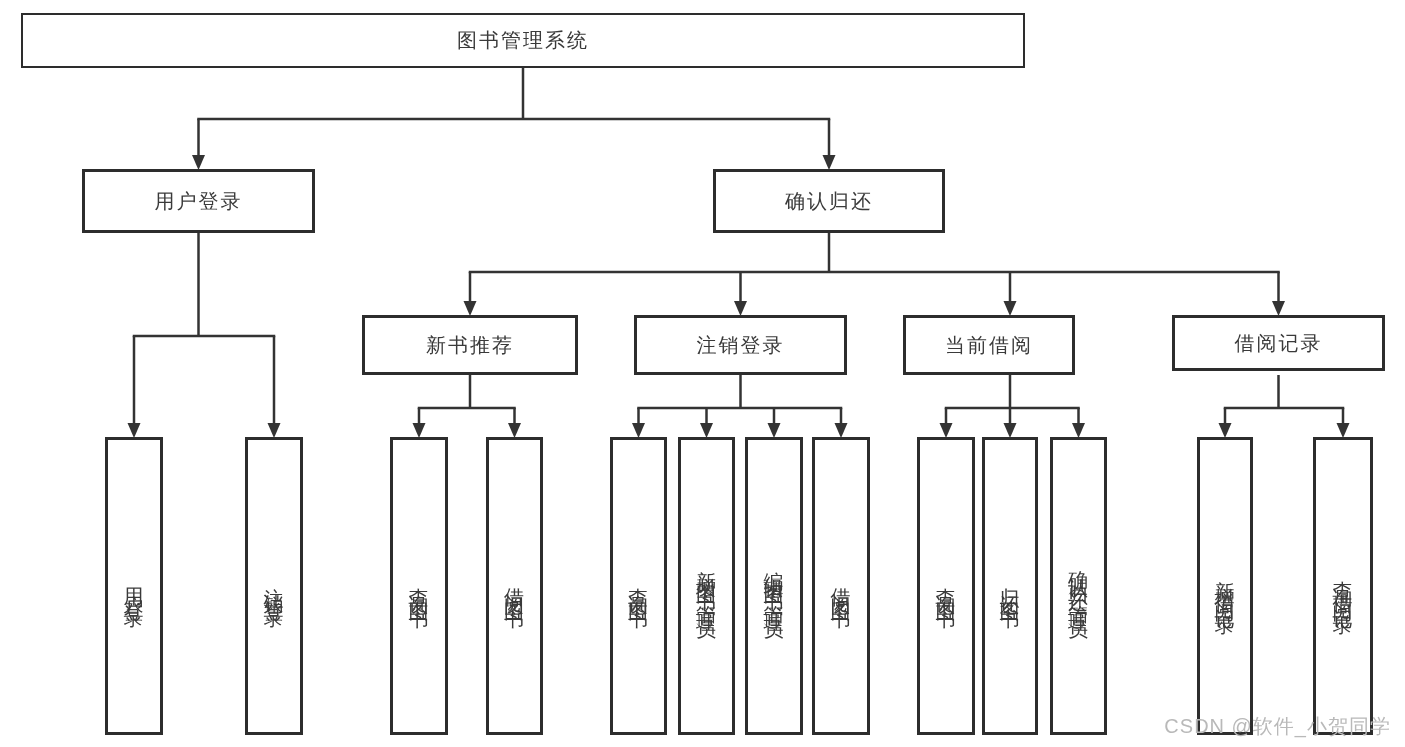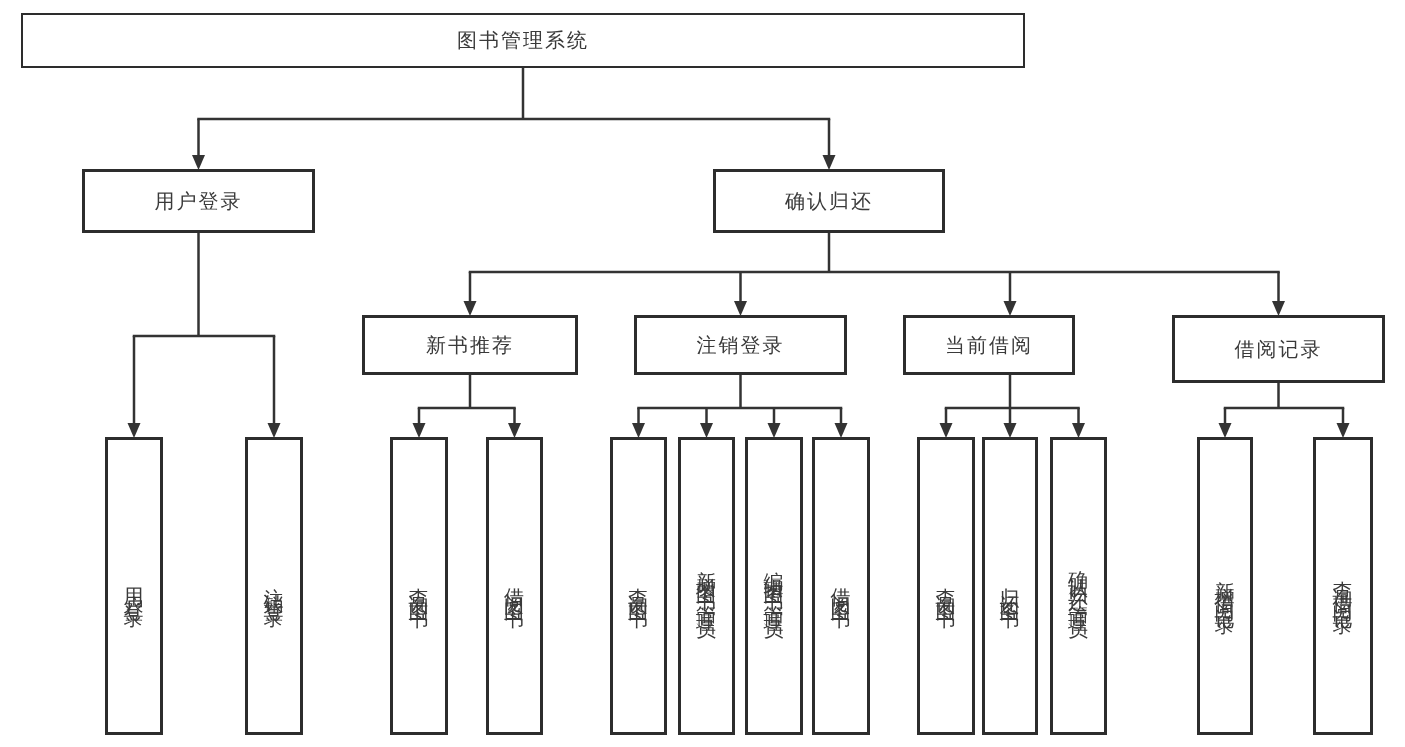--- a/index.html
+++ b/index.html
@@ -96,20 +96,21 @@
       <polygon points="1003.5,423 1016.5,423 1010,438" fill="#333333"></polygon>
       <line x1="1078.5" y1="408" x2="1078.5" y2="424" stroke="#333333" stroke-width="2.5"></line>
       <polygon points="1072,423 1085,423 1078.5,438" fill="#333333"></polygon>
       <line x1="1278.5" y1="375" x2="1278.5" y2="408" stroke="#333333" stroke-width="2.5"></line>
       <line x1="1223.75" y1="408" x2="1344.25" y2="408" stroke="#333333" stroke-width="2.5"></line>
       <line x1="1225" y1="408" x2="1225" y2="424" stroke="#333333" stroke-width="2.5"></line>
       <polygon points="1218.5,423 1231.5,423 1225,438" fill="#333333"></polygon>
       <line x1="1343" y1="408" x2="1343" y2="424" stroke="#333333" stroke-width="2.5"></line>
       <polygon points="1336.5,423 1349.5,423 1343,438" fill="#333333"></polygon>
     </svg>
+  <div class="watermark">CSDN @软件_小贺同学</div>
 <div class="node root" style="left: 21px; top: 13px; width: 1004px; height: 55px;">
       <span class="lbl">图书管理系统</span>
     </div>
     <div class="node" style="left: 82px; top: 169px; width: 233px; height: 64px;">
       <span class="lbl">用户登录</span>
     </div>
     <div class="node" style="left: 713px; top: 169px; width: 232px; height: 64px;">
       <span class="lbl">确认归还</span>
     </div>
     <div class="node vert" style="left: 105px; top: 437px; width: 58px; height: 298px;">
@@ -120,21 +121,21 @@
     </div>
     <div class="node" style="left: 362px; top: 315px; width: 216px; height: 60px;">
       <span class="lbl">新书推荐</span>
     </div>
     <div class="node" style="left: 634px; top: 315px; width: 213px; height: 60px;">
       <span class="lbl">注销登录</span>
     </div>
     <div class="node" style="left: 903px; top: 315px; width: 172px; height: 60px;">
       <span class="lbl">当前借阅</span>
     </div>
-    <div class="node" style="left: 1172px; top: 315px; width: 213px; height: 68px;">
+    <div class="node" style="left: 1172px; top: 315px; width: 213px; height: 56px;">
       <span class="lbl">借阅记录</span>
     </div>
     <div class="node vert" style="left: 390px; top: 437px; width: 58px; height: 298px;">
       <span class="lbl">查询图书</span>
     </div>
     <div class="node vert" style="left: 486px; top: 437px; width: 57px; height: 298px;">
       <span class="lbl">借阅图书</span>
     </div>
     <div class="node vert" style="left: 610px; top: 437px; width: 57px; height: 298px;">
       <span class="lbl">查询图书</span>

